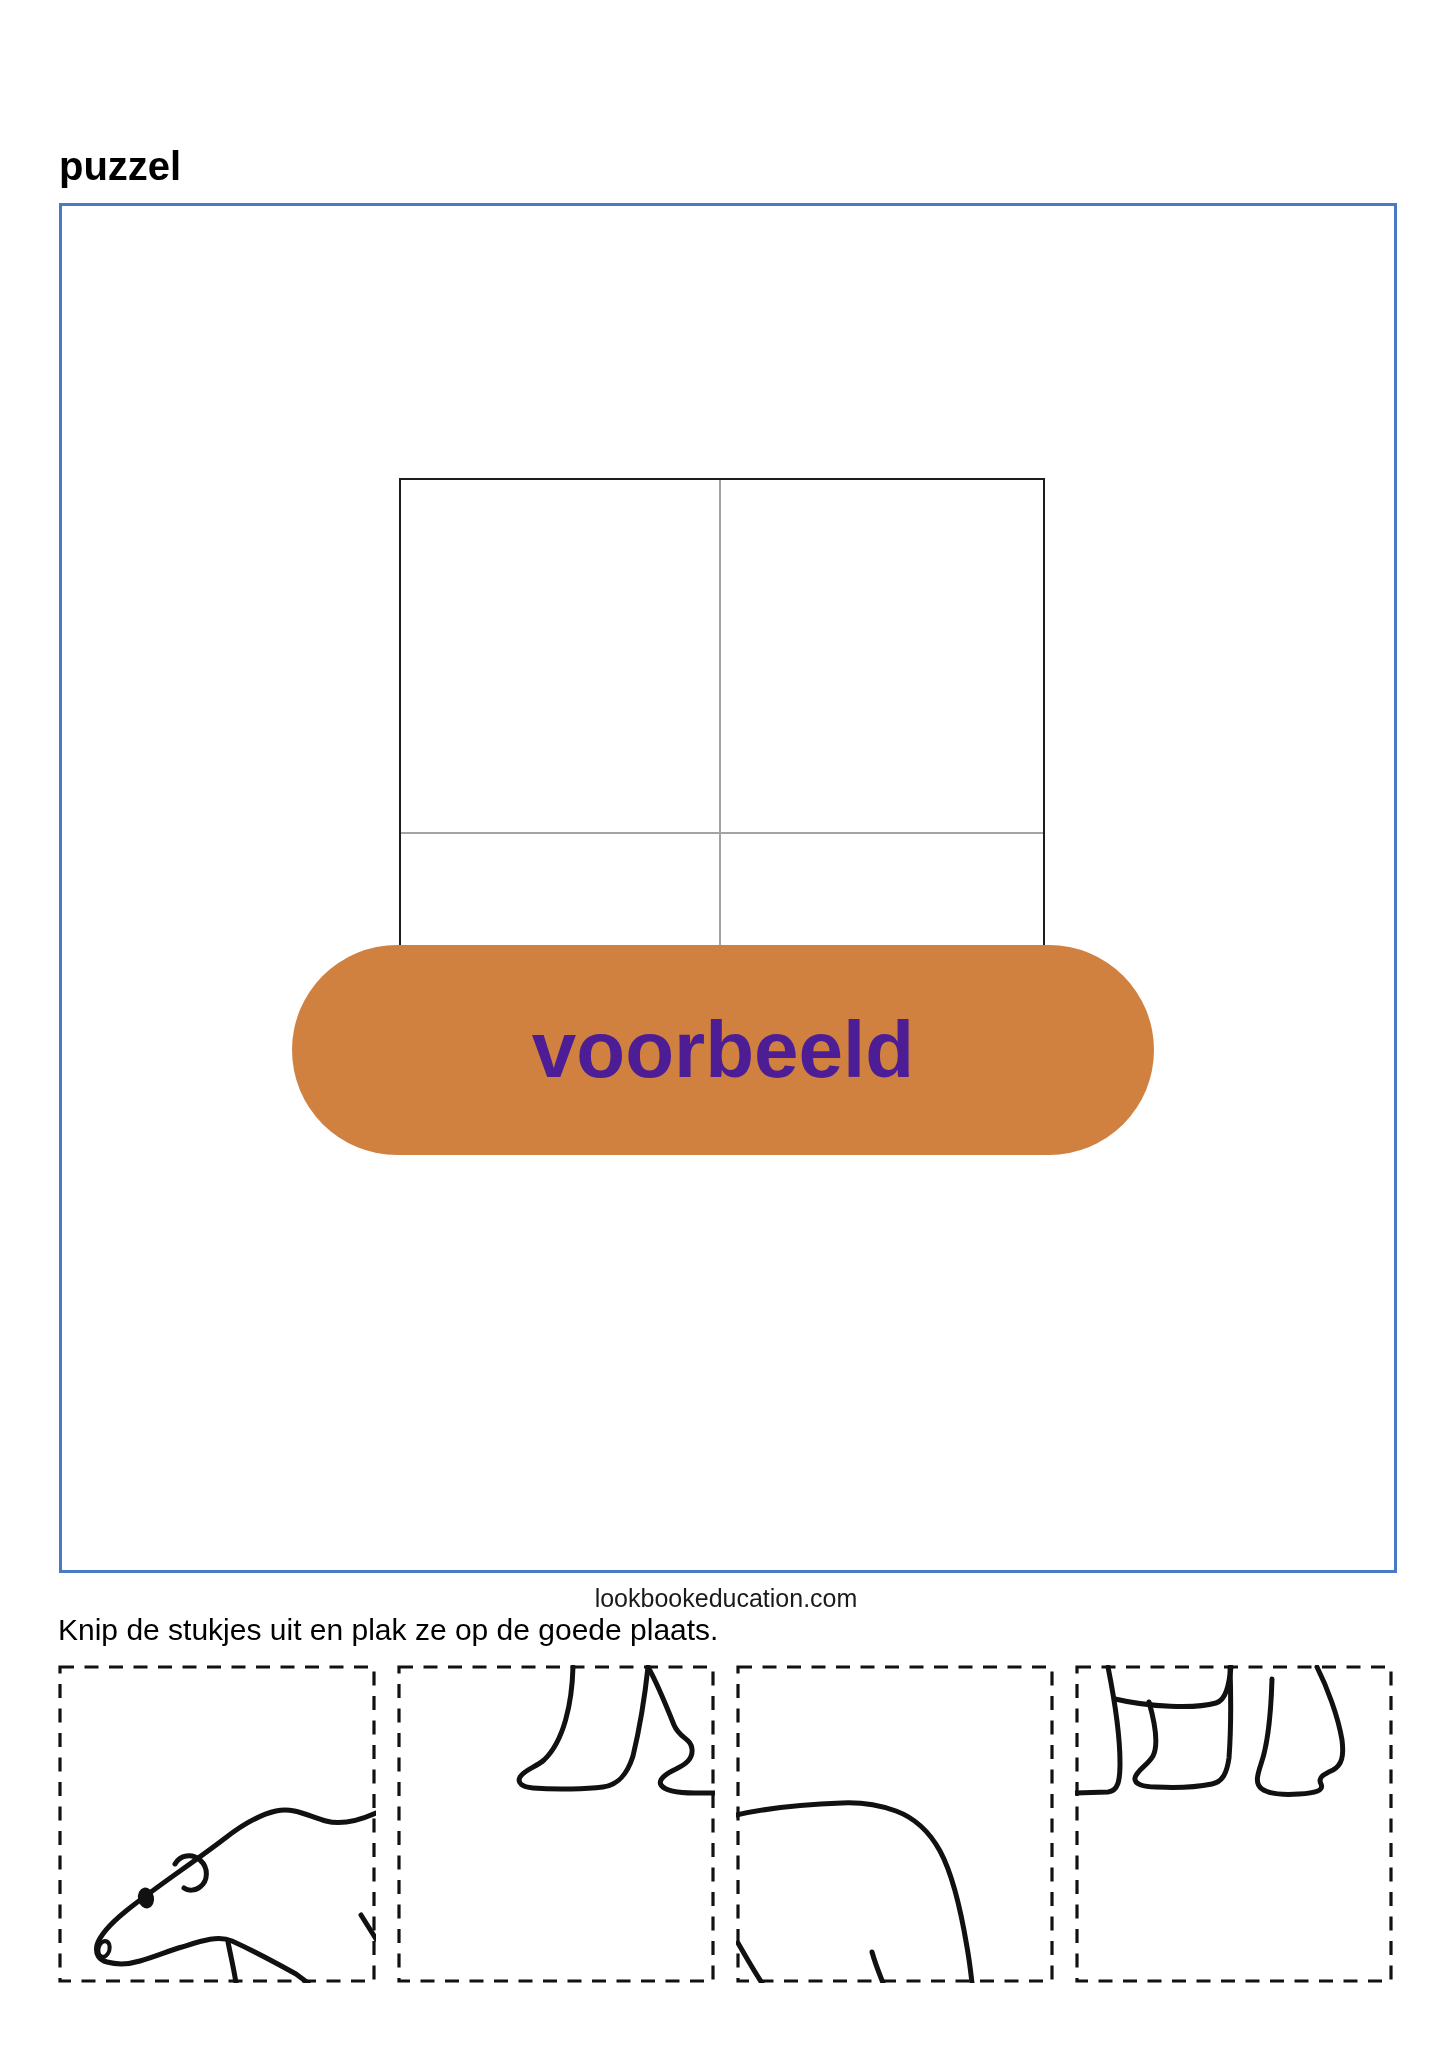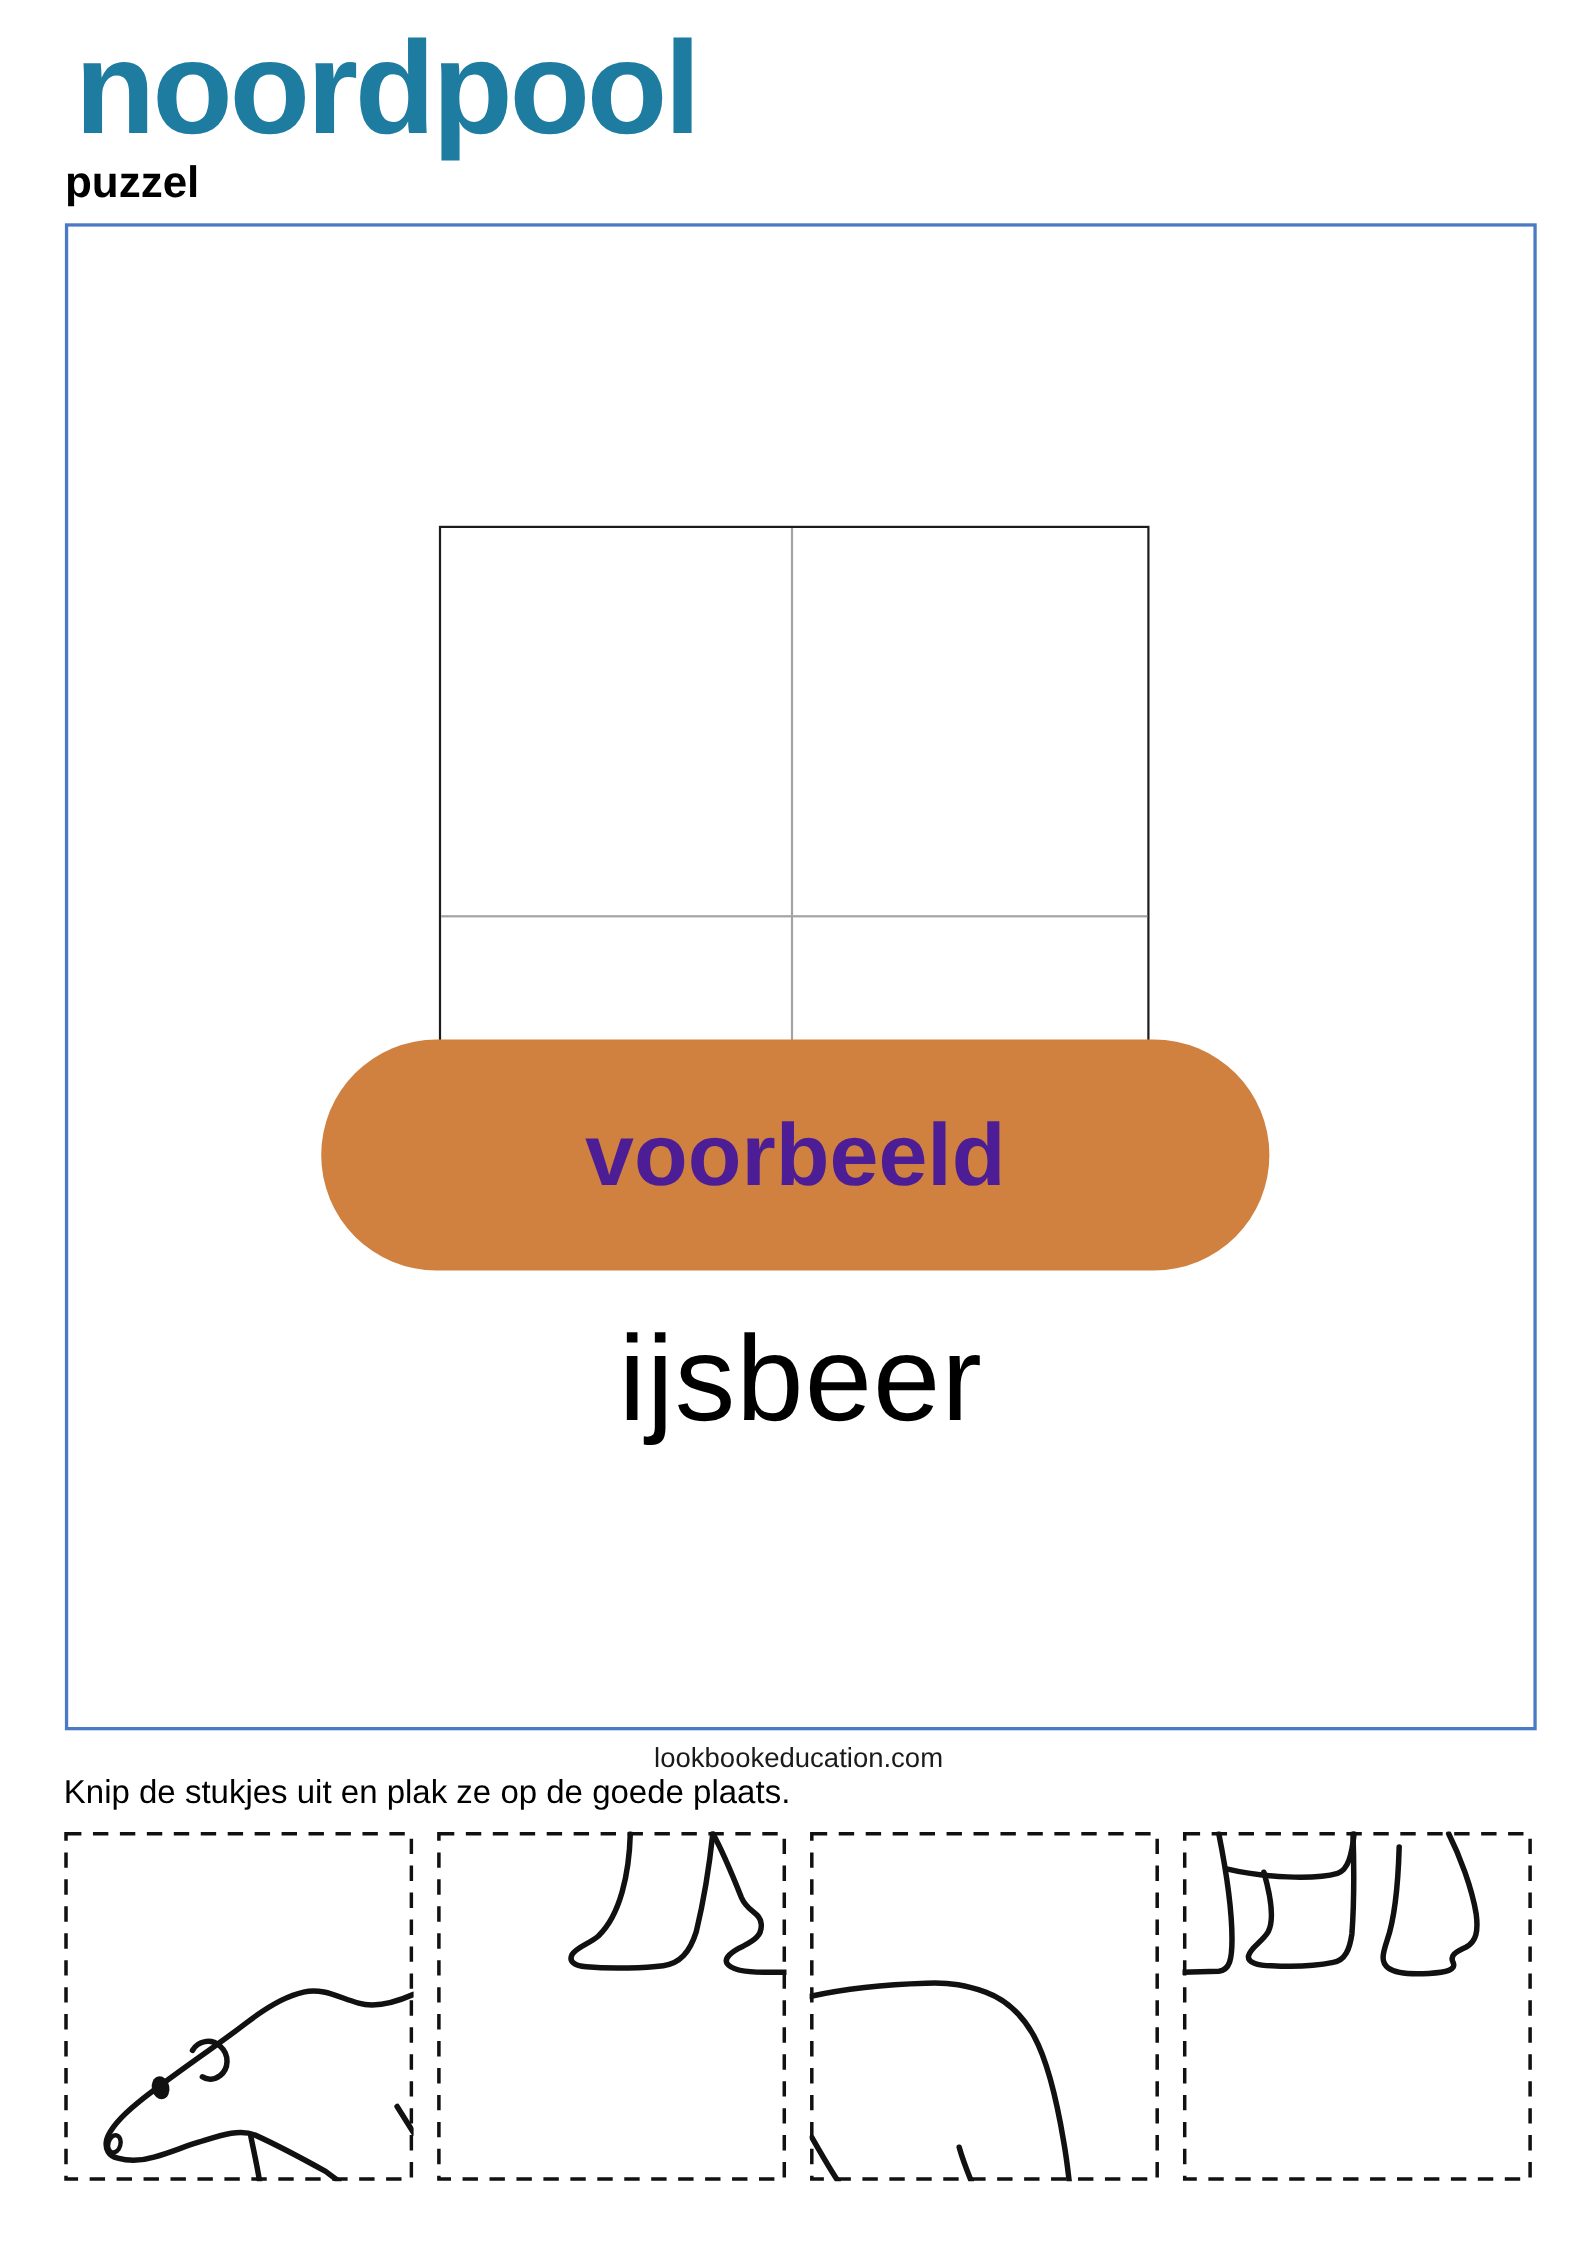--- a/index.html
+++ b/index.html
@@ -69,40 +69,38 @@
   .piece svg{display:block;width:318px;height:318px;}
   .p1{left:58px;} .p2{left:397px;} .p3{left:736px;} .p4{left:1075px;}
   .stroke{fill:none;stroke:var(--ink);stroke-width:5;stroke-linecap:round;stroke-linejoin:round;}
   .dashed{fill:none;stroke:var(--ink);stroke-width:3.2;stroke-dasharray:14 10.5;}
 </style>
 </head>
 <body>
 
 <div class="page">
 
-  <div class="title">noordpool</div>
 
   <div class="subtitle">puzzel</div>
 
   <div class="frame"></div>
 
   <div class="grid">
     <div class="cell" style="left:0;top:0"></div>
     <div class="cell" style="left:320px;top:0"></div>
     <div class="cell" style="left:0;top:354px"></div>
     <div class="cell" style="left:320px;top:354px"></div>
     <div class="vline"></div>
     <div class="hline"></div>
   </div>
 
   <div class="pill">
     <span class="pill-label">voorbeeld</span>
   </div>
 
-  <div class="word">ijsbeer</div>
 
   <div class="credit">lookbookeducation.com</div>
 
   <div class="instruction">Knip de stukjes uit en plak ze op de goede plaats.</div>
 
   <div class="pieces">
 
     <div class="piece p1">
       <svg viewBox="0 0 318 318">
         <rect class="dashed" x="2" y="2" width="314" height="314"></rect>

